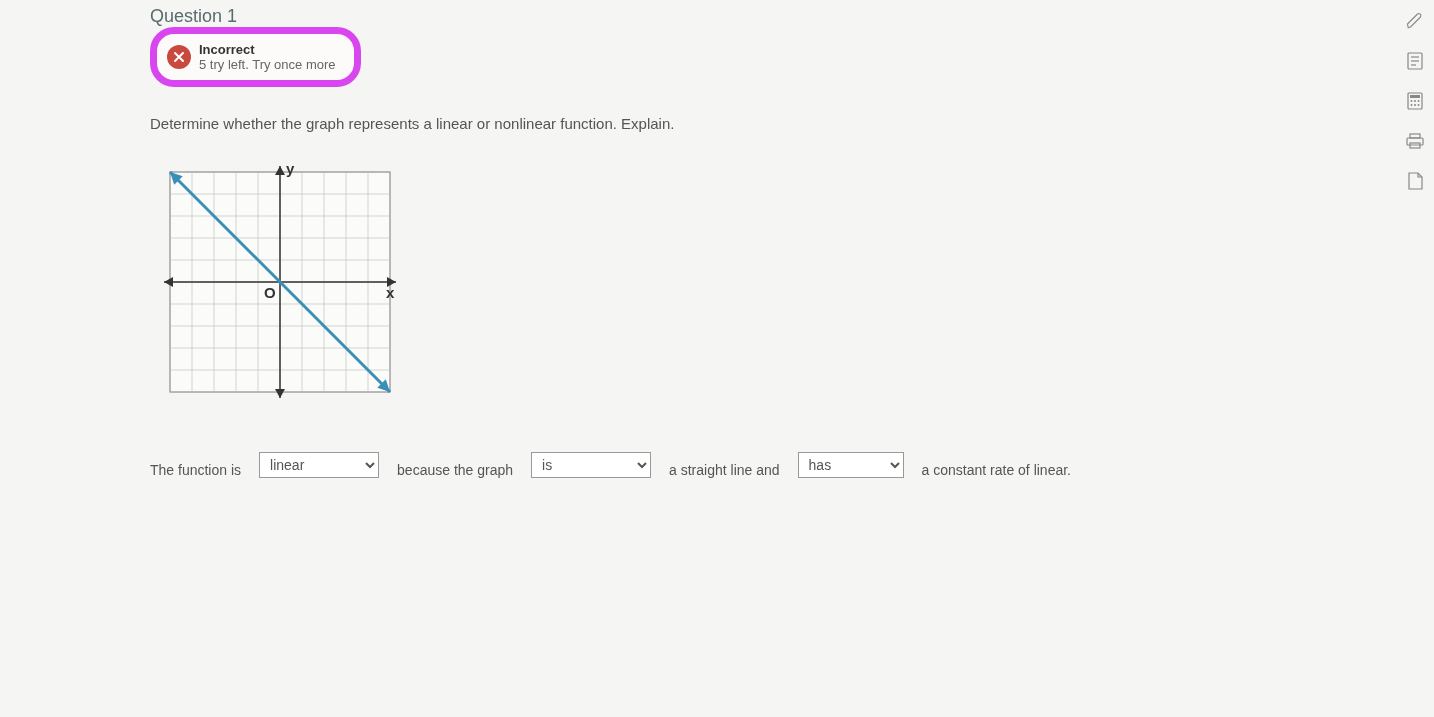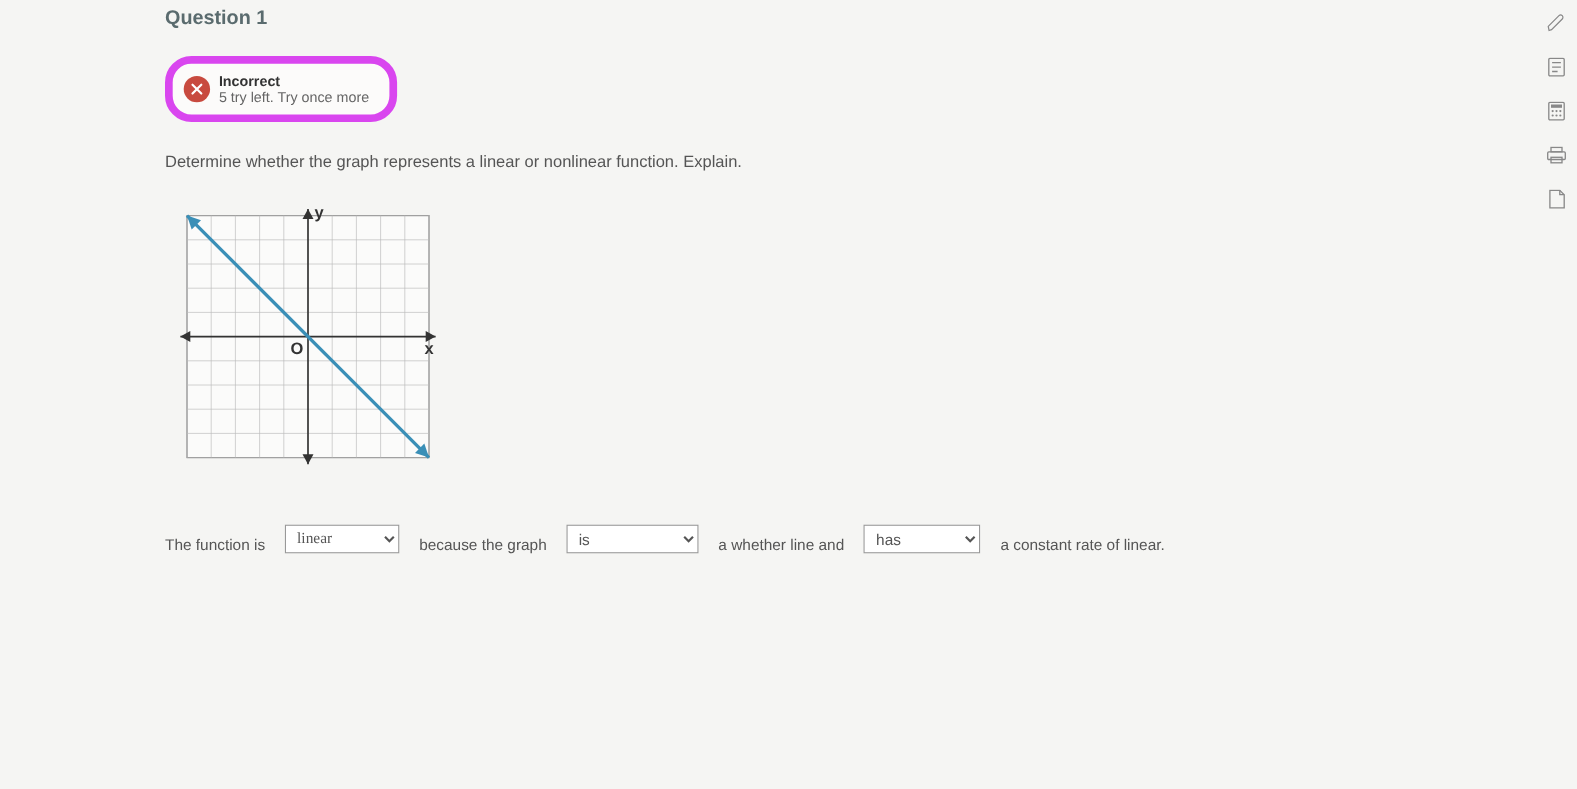--- a/index.html
+++ b/index.html
@@ -7,23 +7,22 @@
       font-family: Arial, Helvetica, sans-serif;
       background: #f5f5f3;
       width: 1434px;
       height: 717px;
       padding: 0 0 0 150px;
       color: #444;
       position: relative;
     }
     .question-title {
       font-size: 18px;
-      font-weight: bold;
+      font-weight: normal;
       color: #5a6b6e;
-      margin-bottom: 24px;
       padding-top: 6px;
     }
     .status-pill {
       display: inline-flex;
       align-items: center;
       border: 7px solid #d946ef;
       border-radius: 24px;
       padding: 8px 18px 8px 10px;
       background: #fcfbfa;
       margin-bottom: 28px;
@@ -66,21 +65,21 @@
       margin-top: 36px;
     }
     .answer-sentence select {
       border: 1px solid #999;
       background: #fff;
       font-size: 14px;
       color: #555;
       padding: 3px 6px;
       height: 26px;
     }
-    .sel1 { width: 104px; font-family: Liberation Serif, serif; }
+    .sel1 { width: 120px; }
     .sel2 { width: 120px; }
     .sel3 { width: 106px; }
     .side-toolbar {
       position: absolute;
       right: 8px;
       top: 10px;
       display: flex;
       flex-direction: column;
       gap: 18px;
       align-items: center;
@@ -166,21 +165,21 @@
 
 <div class="answer-sentence">
   <span>The function is</span>
   <select class="sel1">
     <option>linear</option>
   </select>
   <span>because the graph</span>
   <select class="sel2">
     <option>is</option>
   </select>
-  <span>a whether line and</span>
+  <span>a straight line and</span>
   <select class="sel3">
     <option>has</option>
   </select>
   <span>a constant rate of linear.</span>
 </div>
 
 <div class="side-toolbar">
   <div class="side-btn">
     <svg width="18" height="18" viewBox="0 0 24 24" fill="none" stroke="#888" stroke-width="1.5">
       <path d="M3 21 L6 20 L19 7 C20 6 20 4 19 3 C18 2 16 2 15 3 L2 16 Z"></path>

